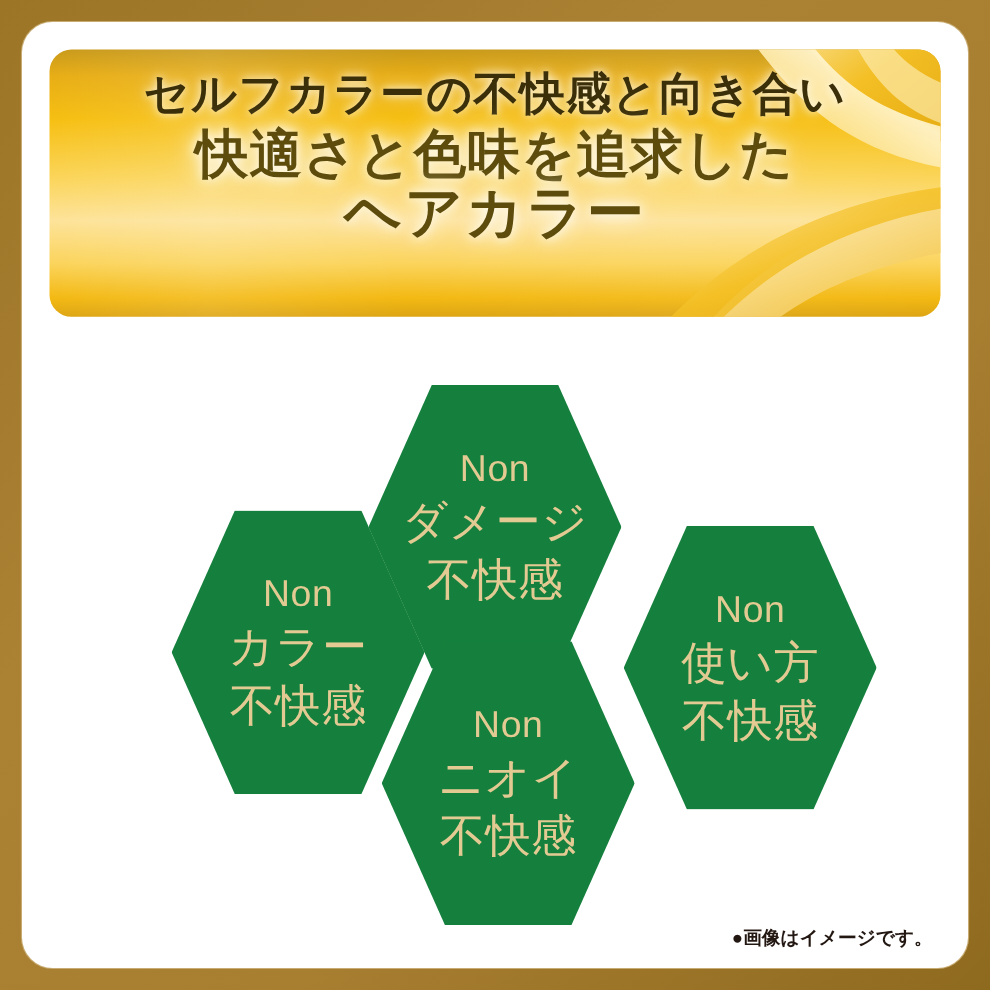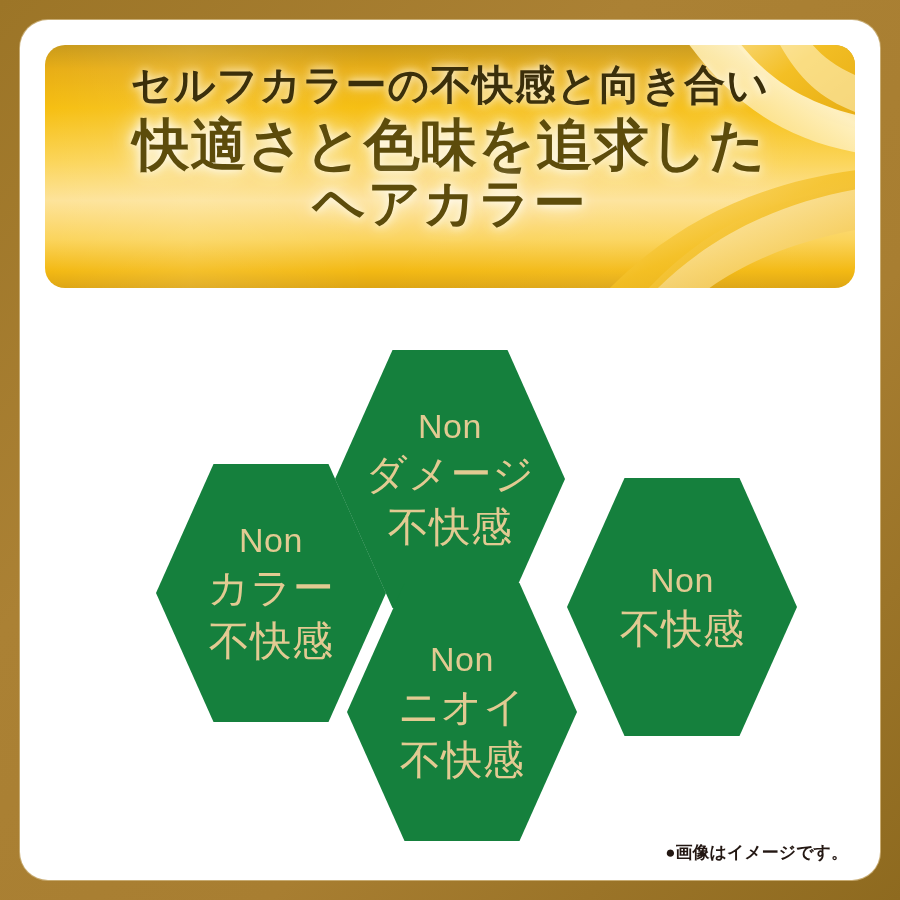--- a/index.html
+++ b/index.html
@@ -97,21 +97,21 @@
     letter-spacing: 1px;
     color: #3b2f0a;
     text-shadow:
       0 0 8px rgba(255,255,255,0.85),
       0 0 16px rgba(255,255,255,0.6);
     white-space: nowrap;
   }
   .headline-main {
     font-family: Liberation Serif, serif;
     font-weight: bold;
-    font-size: 56px;
+    font-size: 48px;
     line-height: 1.05;
     letter-spacing: 1px;
     color: #5d4c0b;
     text-shadow:
       0 0 10px rgba(255,255,255,0.95),
       0 0 20px rgba(255,255,255,0.8),
       0 0 30px rgba(255,255,255,0.55);
     margin-top: 7px;
     white-space: nowrap;
   }
@@ -236,20 +236,21 @@
       </div>
 
       <div class="hex flat hex-left">
         <div class="hex-line latin">Non</div>
         <div class="hex-line">カラー</div>
         <div class="hex-line">不快感</div>
       </div>
 
       <div class="hex flat hex-right">
         <div class="hex-line latin">Non</div>
+        <div class="hex-line">使い方</div>
         <div class="hex-line">不快感</div>
       </div>
 
       <div class="hex flat hex-bottom">
         <div class="hex-line latin">Non</div>
         <div class="hex-line">ニオイ</div>
         <div class="hex-line">不快感</div>
       </div>
 
     </div>

